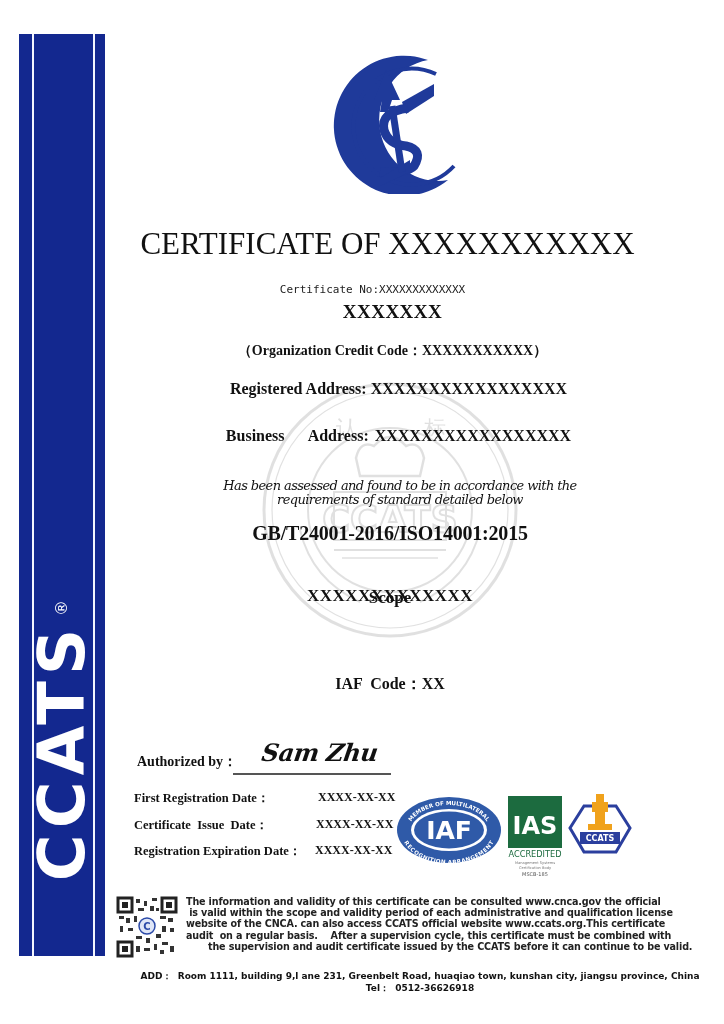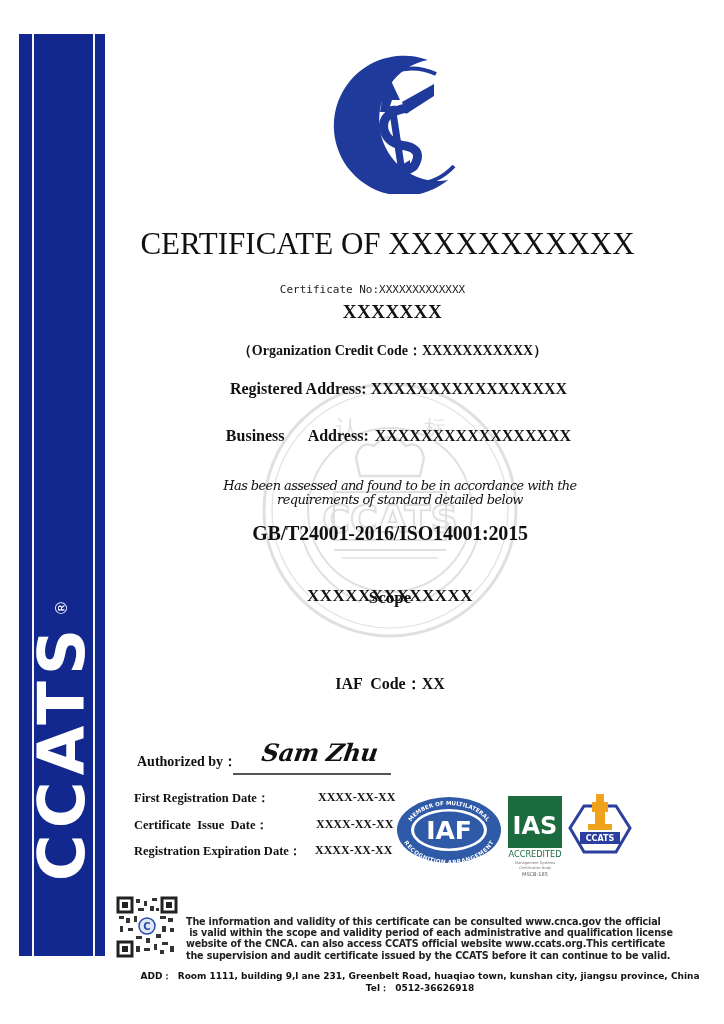--- a/index.html
+++ b/index.html
@@ -193,20 +193,21 @@
       <rect x="38" y="48" width="3" height="6"></rect>
     <rect x="46" y="46" width="6" height="3"></rect>
       <rect x="54" y="50" width="4" height="6"></rect>
       <rect x="44" y="54" width="4" height="4"></rect>
   </g>
   <circle cx="31" cy="30" r="8" fill="#dfe6f7" stroke="#2b4aa8" stroke-width="1.5"></circle>
   <text x="31" y="34" text-anchor="middle" font-family="DejaVu Sans, sans-serif" font-weight="bold" font-size="10" fill="#2b4aa8">C</text>
 </svg>
 
 <div class="abs footnote">
-  <span style="white-space:pre;margin-top:20px;">The information and validity of this certificate can be consulted www.cnca.gov the official</span>
+  <span style="white-space:pre;">The information and validity of this certificate can be consulted www.cnca.gov the official</span>
   <span style="white-space:pre;"> is valid within the scope and validity period of each administrative and qualification license</span>
   <span style="white-space:pre;">website of the CNCA. can also access CCATS official website www.ccats.org.This certificate</span>
-  <span style="white-space:pre;">the supervision and audit certificate issued by the CCATS before it can continue to be valid.</span>
+  <span style="white-space:pre;">audit  on a regular basis.    After a supervision cycle, this certificate must be combined with</span>
+  <span style="white-space:pre;margin-left:22px;">the supervision and audit certificate issued by the CCATS before it can continue to be valid.</span>
 </div>
 
 <div class="abs address" style="white-space:pre;">ADD：  Room 1111, building 9,l ane 231, Greenbelt Road, huaqiao town, kunshan city, jiangsu province, China</div>
 <div class="abs tel" style="white-space:pre;">Tel：  0512-36626918</div>
 
 </body></html>

